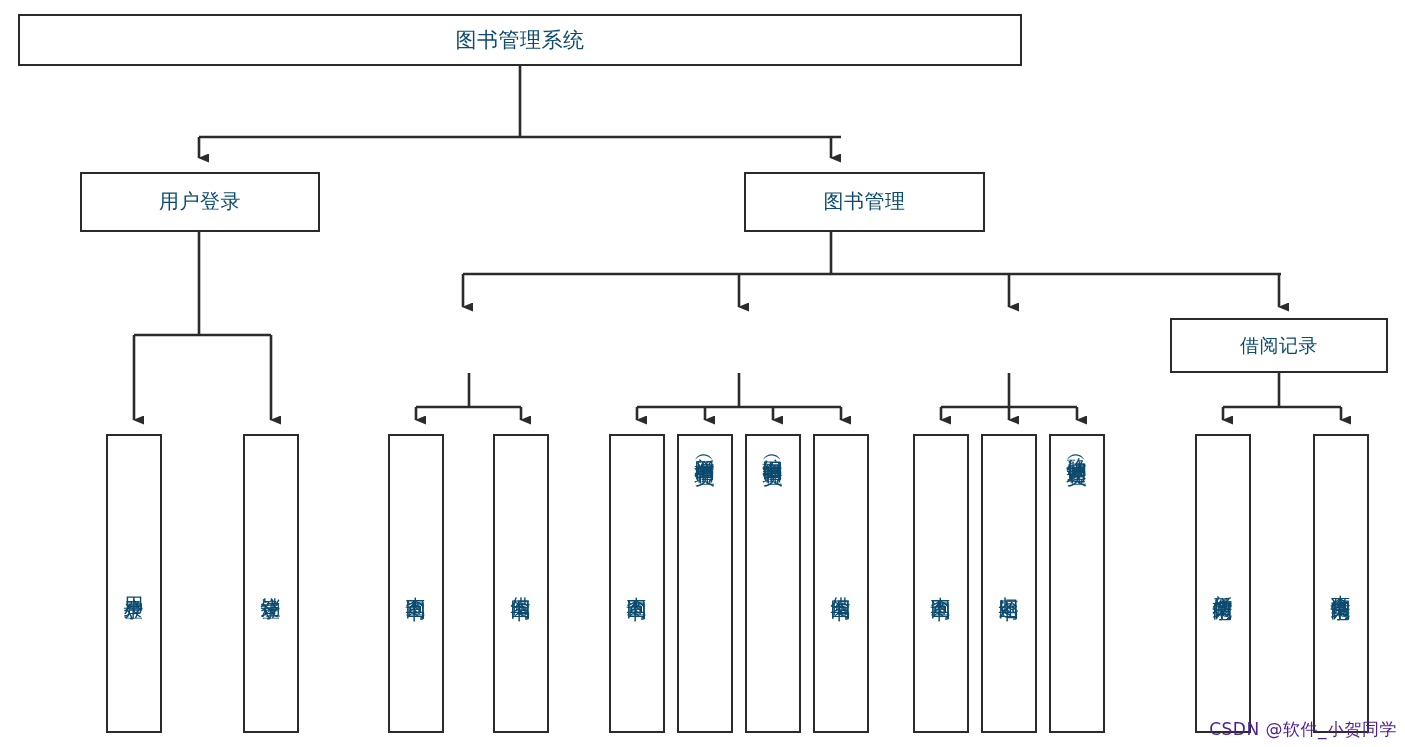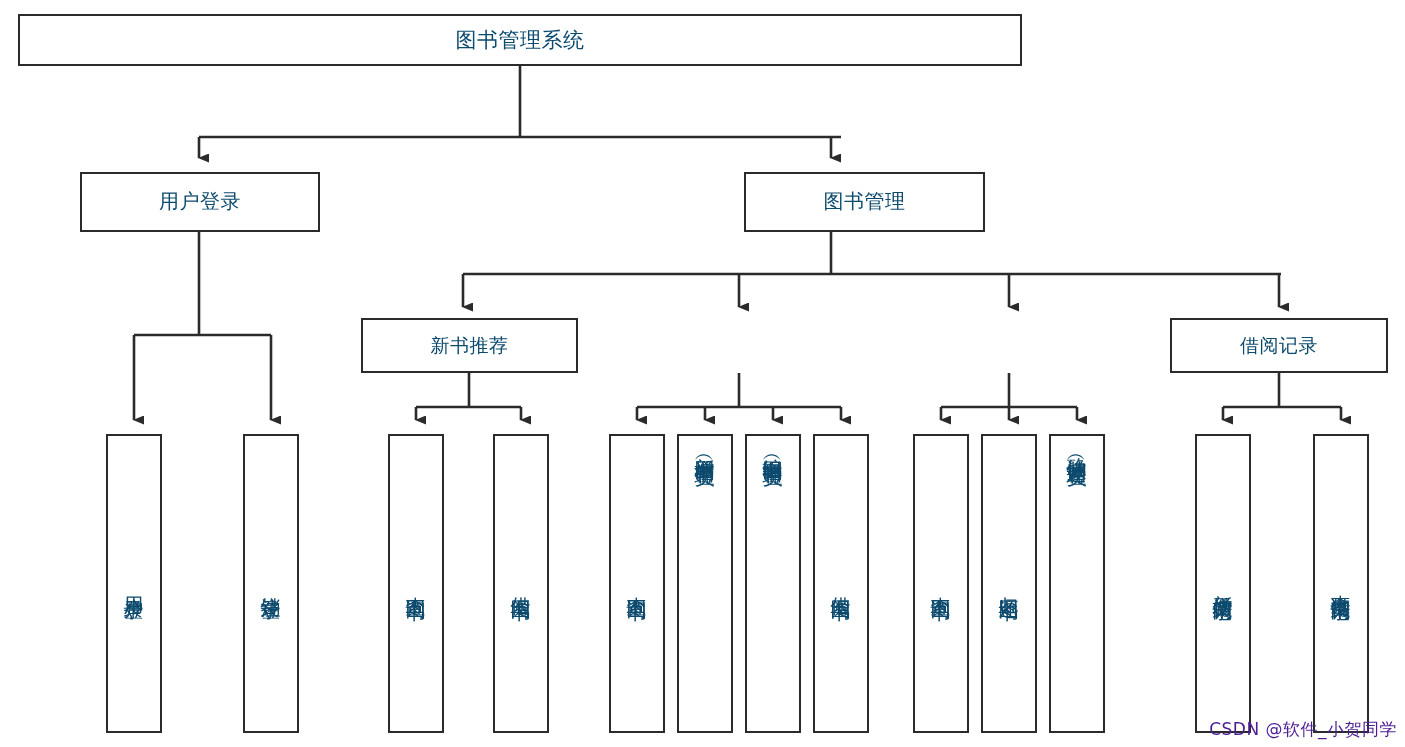--- a/index.html
+++ b/index.html
@@ -135,23 +135,20 @@
     <span class="node-label">图书管理系统</span>
   </div>
 
   <div class="node level1" style="left:80px; top:172px; width:240px; height:60px;">
     <span class="node-label">用户登录</span>
   </div>
   <div class="node level1" style="left:712px; top:172px; width:241px; height:60px;margin-left:32px;">
     <span class="node-label">图书管理</span>
   </div>
 
-  <div class="node level2" style="left:361px; top:318px; width:217px; height:55px;">
-    <span class="node-label">新书推荐</span>
-  </div>
   <div class="node level2" style="left:1170px; top:318px; width:218px; height:55px;">
     <span class="node-label">借阅记录</span>
   </div>
 
   <div class="node leaf short" style="left:106px; top:434px; width:56px; height:299px;">
     <span class="node-label">用户登录</span>
   </div>
   <div class="node leaf short" style="left:243px; top:434px; width:56px; height:299px;">
     <span class="node-label">注销登录</span>
   </div>

